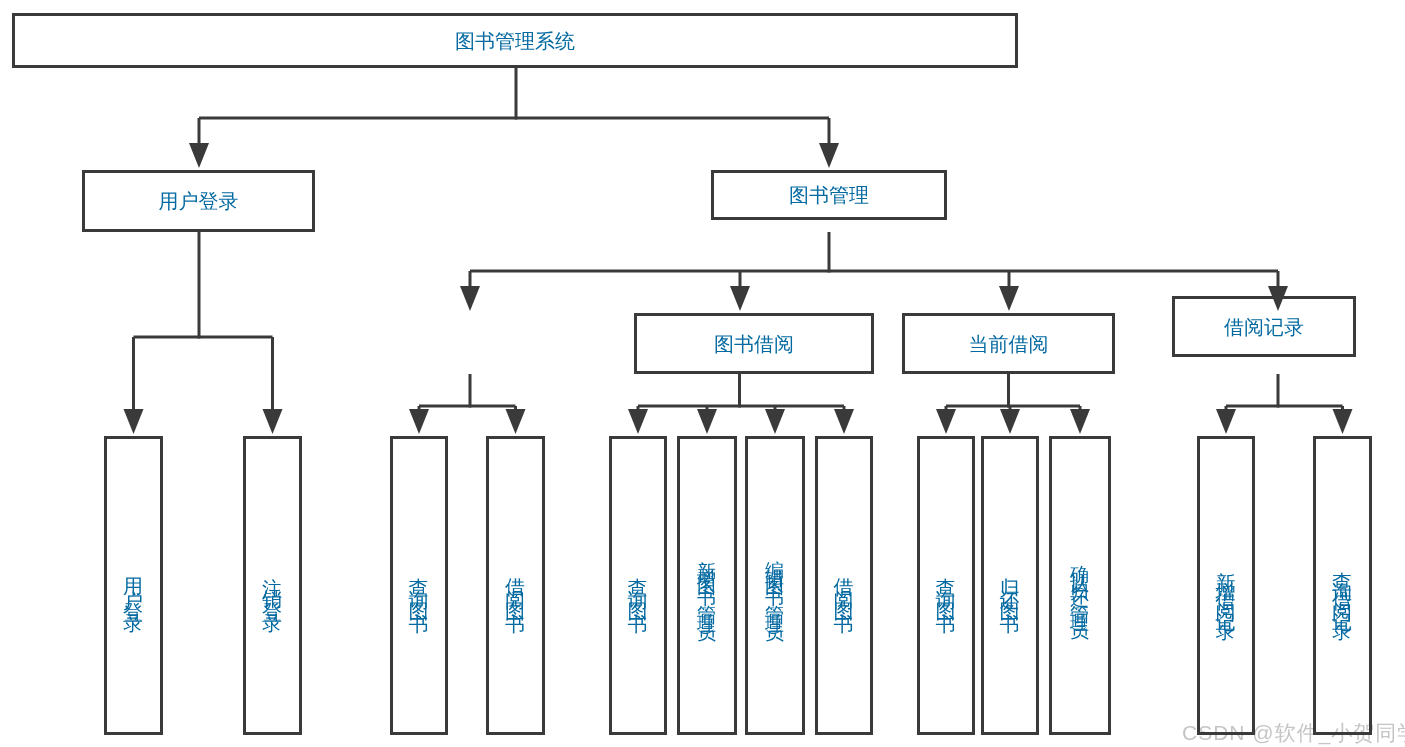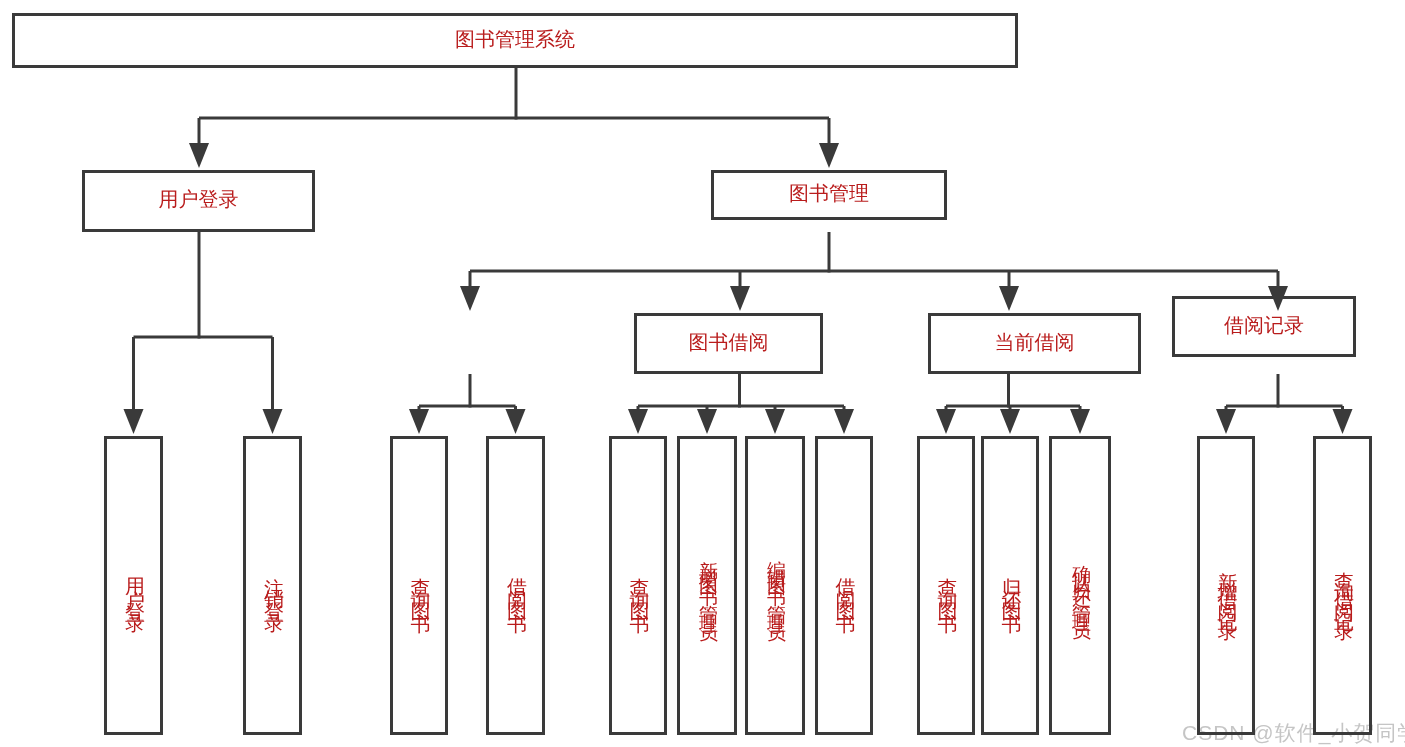--- a/index.html
+++ b/index.html
@@ -22,29 +22,28 @@
     left: 0; top: 0;
     width: 1405px;
     height: 747px;
     z-index: 2;
   }
   .node {
     position: absolute;
     box-sizing: border-box;
     border: 3px solid #3a3a3a;
     background: transparent;
-    color: #b91c1c;
+    color: #0369a1;
     display: flex;
     align-items: center;
     justify-content: center;
     z-index: 3;
     font-size: 20px;
     line-height: 1;
     white-space: nowrap;
-    font-family: Liberation Mono, monospace;
   }
   .node .vtext {
     writing-mode: vertical-lr;
     text-orientation: mixed;
     letter-spacing: 12px;
     white-space: nowrap;
   }
   .watermark {
     position: absolute;
     z-index: 1;
@@ -130,22 +129,22 @@
       <path d="M1342.5 406 V412"></path>
         <polygon points="1332.5,409 1352.5,409 1342.5,434" fill="#3a3a3a" stroke="none"></polygon>
     </g>
   </svg>
 
   <div class="node" style="left:12px; top:13px; width:1006px; height:55px;">图书管理系统</div>
 
   <div class="node" style="left:82px; top:170px; width:233px; height:62px;">用户登录</div>
   <div class="node" style="left:711px; top:170px; width:236px; height:50px;">图书管理</div>
 
-  <div class="node" style="left:634px; top:313px; width:189px; height:61px;">图书借阅</div>
-  <div class="node" style="left:928px; top:313px; width:213px; height:61px;">当前借阅</div>
+  <div class="node" style="left:634px; top:313px; width:240px; height:61px;">图书借阅</div>
+  <div class="node" style="left:902px; top:313px; width:213px; height:61px;">当前借阅</div>
   <div class="node" style="left:1172px; top:296px; width:184px; height:61px;">借阅记录</div>
 
   <div class="node" style="left:104px; top:436px; width:59px; height:299px;">
     <span class="vtext">用户登录</span>
   </div>
   <div class="node" style="left:243px; top:436px; width:59px; height:299px;">
     <span class="vtext">注销登录</span>
   </div>
 
   <div class="node" style="left:390px; top:436px; width:58px; height:299px;">

